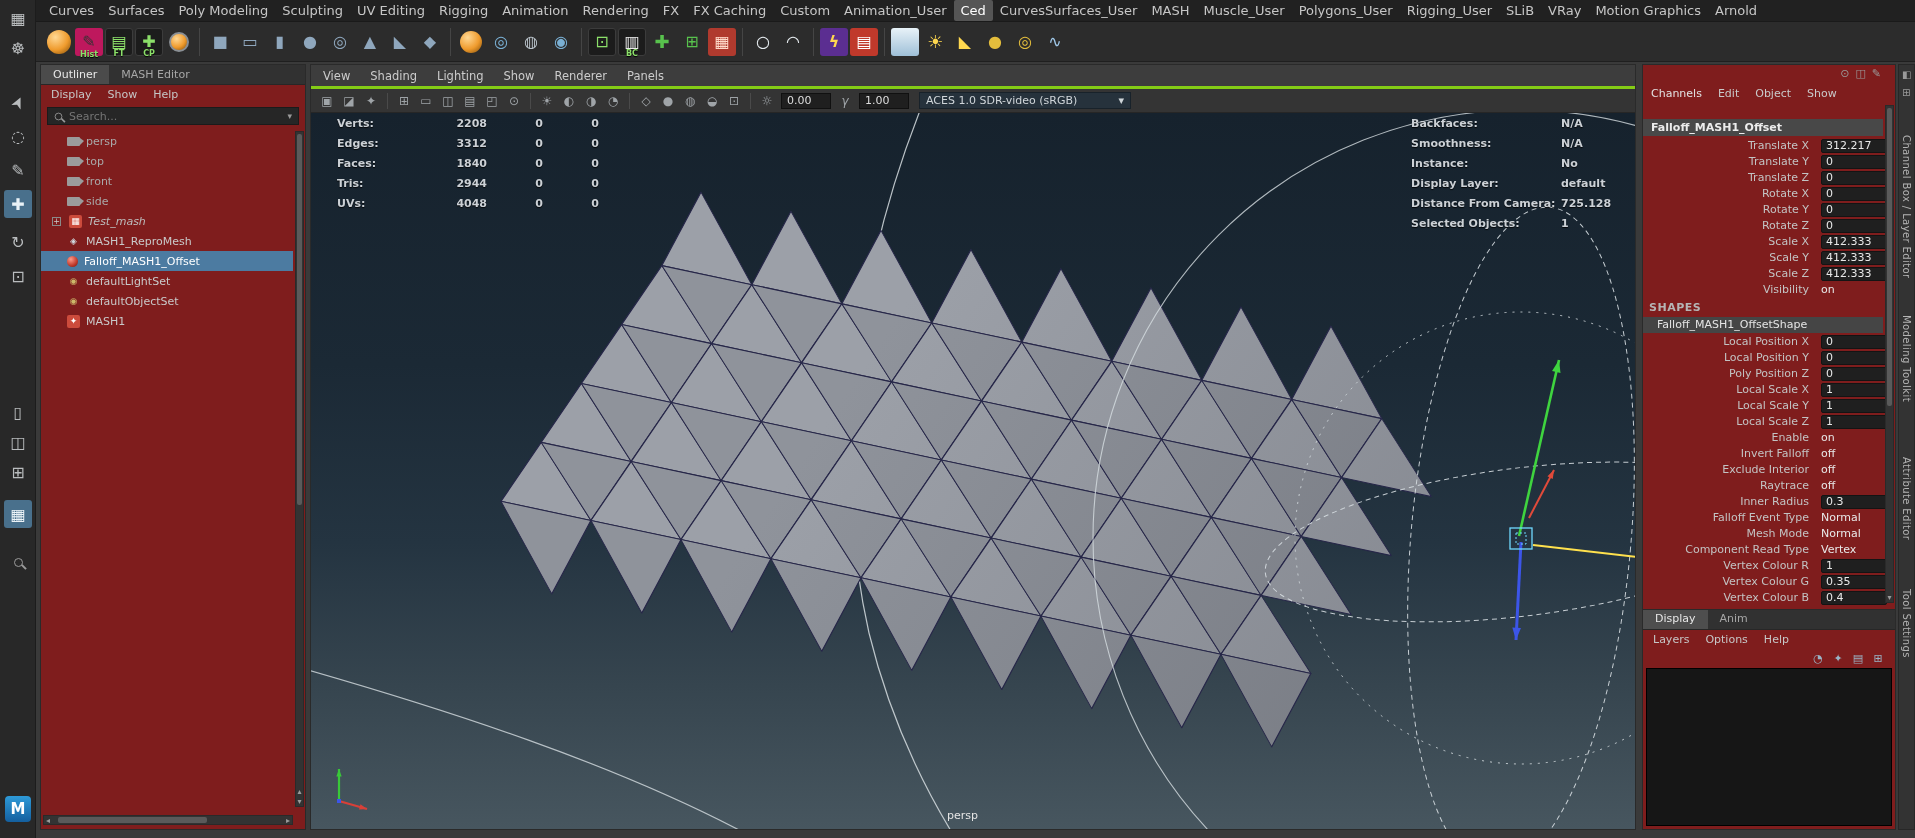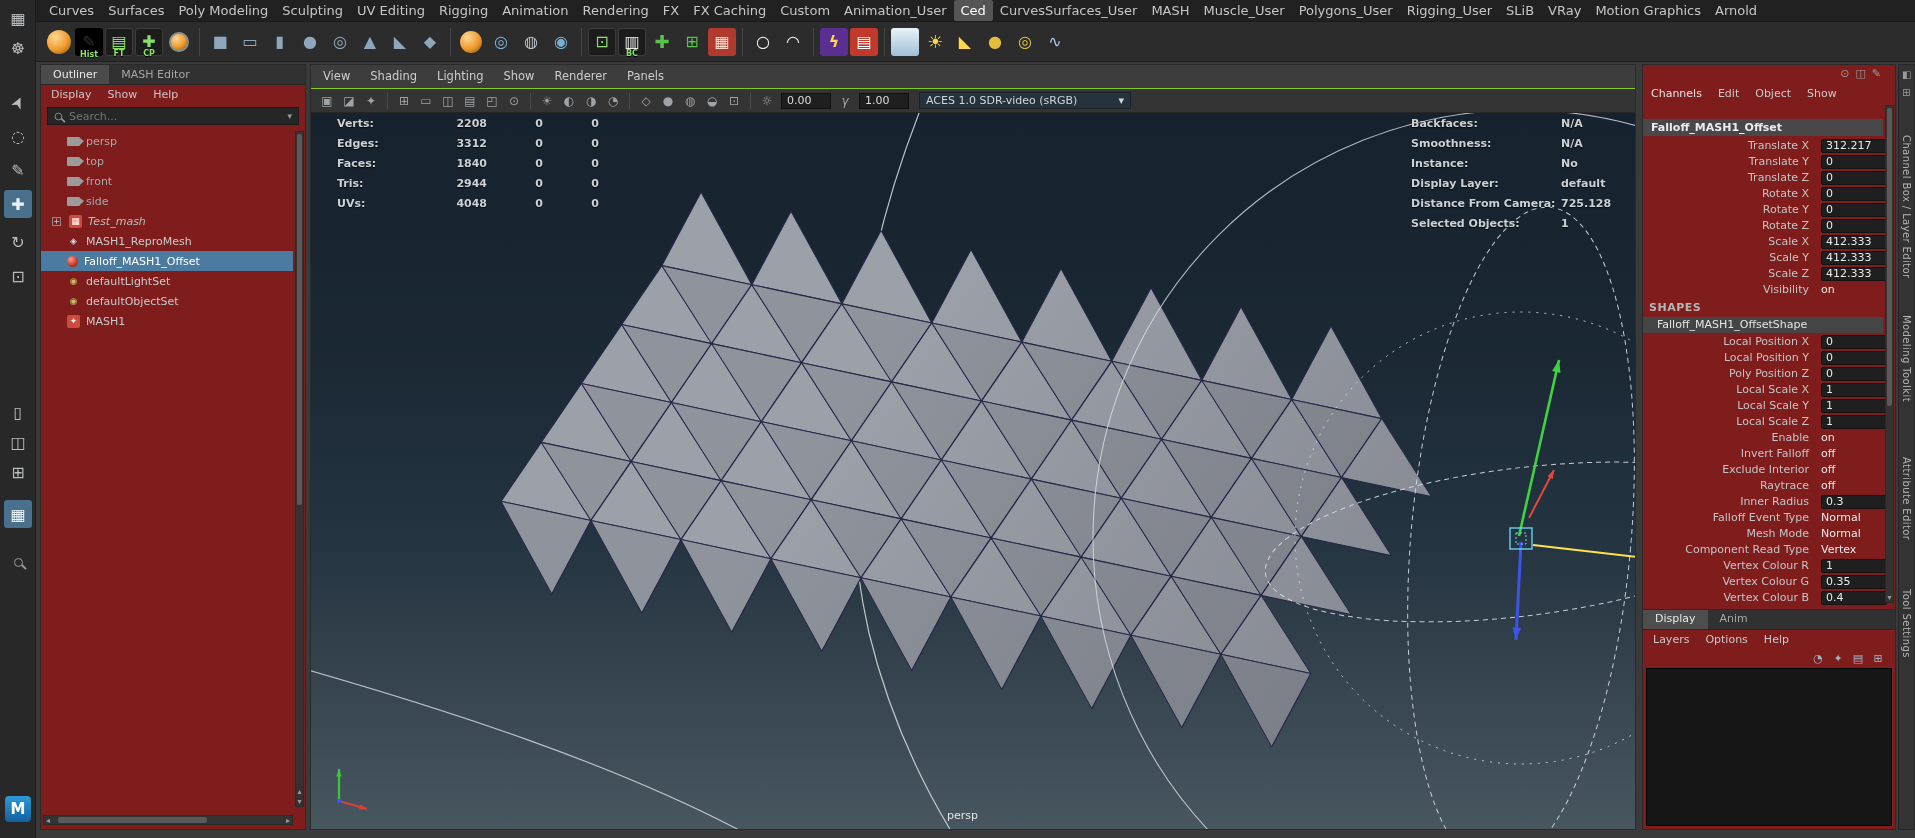--- a/index.html
+++ b/index.html
@@ -46,21 +46,21 @@
   .ic-cam{position:relative;width:13px;height:9px;background:#9b9b9b;border-radius:1px;flex:0 0 auto}
   .ic-cam::after{content:'';position:absolute;right:-4px;top:1px;border-left:4px solid #9b9b9b;border-top:3px solid transparent;border-bottom:4px solid transparent}
   .ic-sq{width:13px;height:13px;border-radius:2px;display:flex;align-items:center;justify-content:center;font-size:9px;flex:0 0 auto}
   .ic-ball{width:11px;height:11px;border-radius:50%;background:radial-gradient(circle at 35% 30%,#ff9a8a,#c0392b 60%,#6e150c);flex:0 0 auto}
   .plusbox{width:9px;height:9px;border:1px solid #8a8a8a;color:#ccc;font-size:8px;line-height:7px;text-align:center;margin-left:-15px;margin-right:2px;flex:0 0 auto}
   .sbar-v{position:absolute;background:#333;border:1px solid #2a2a2a}
   .sbar-thumb{position:absolute;background:#5a5a5a;border-radius:2px;left:1px;right:1px}
   .sbtn{position:absolute;color:#9a9a9a;font-size:8px;text-align:center;width:100%}
 
   
-  .vmenu{display:flex;gap:20px;padding:4px 12px;background:#3d3d3d;height:24px;border-bottom:1px solid #84cc16;color:#cccccc;font-size:11.5px}
+  .vmenu{display:flex;gap:20px;padding:4px 12px;background:#3d3d3d;height:24px;border-bottom:3px solid #84cc16;color:#cccccc;font-size:11.5px}
   .vtoolbar{display:flex;align-items:center;gap:2px;background:#343434;height:24px;padding:0 6px;border-bottom:1px solid #262626}
   .vico{width:20px;height:18px;display:flex;align-items:center;justify-content:center;color:#9fa4a8;font-size:12px}
   .vsep{width:1px;height:16px;background:#4a4a4a;margin:0 4px}
   .vfield{width:50px;height:16px;background:#1f1f1f;border:1px solid #101010;color:#ddd;display:flex;align-items:center;padding:0 5px;margin:0 2px}
   .cspace{width:212px;height:17px;background:#26323c;border:1px solid #18222a;color:#cfd5d9;display:flex;align-items:center;justify-content:space-between;padding:0 6px;margin-left:6px}
   .canvas{position:absolute;left:0;right:0;top:48px;bottom:0;background:linear-gradient(180deg,#16222d 0%,#1b2935 35%,#243441 60%,#36454f 80%,#47565f 100%);overflow:hidden}
   .canvas svg{position:absolute;left:0;top:0}
   .hrow{position:absolute;display:grid;grid-template-columns:86px 64px 56px 56px;font-weight:bold;color:#ccd1d6;text-shadow:0 1px 1px rgba(0,0,0,.8);z-index:3}
   .hrow .num{text-align:right}
   .hrowr{position:absolute;display:grid;grid-template-columns:150px 78px;font-weight:bold;color:#ccd1d6;text-shadow:0 1px 1px rgba(0,0,0,.8);z-index:3}
@@ -128,21 +128,21 @@
   <span class="mi">SLiB</span>
   <span class="mi">VRay</span>
   <span class="mi">Motion Graphics</span>
   <span class="mi">Arnold</span>
 </div>
 
 <div class="shelf">
   <div class="si">
       <span class="ball"></span>
     </div>
-  <div class="si" style="background:#000000;color:#333">
+  <div class="si" style="background:#be185d;color:#333">
       <span class="g" data-glyph="✎"></span>
       <span class="lbl">Hist</span>
     </div>
   <div class="si darkicon" style="color:#8ce06a">
       <span class="g" data-glyph="▤"></span>
       <span class="lbl">FT</span>
     </div>
   <div class="si darkicon" style="color:#8ce06a">
       <span class="g" data-glyph="✚"></span>
       <span class="lbl">CP</span>

